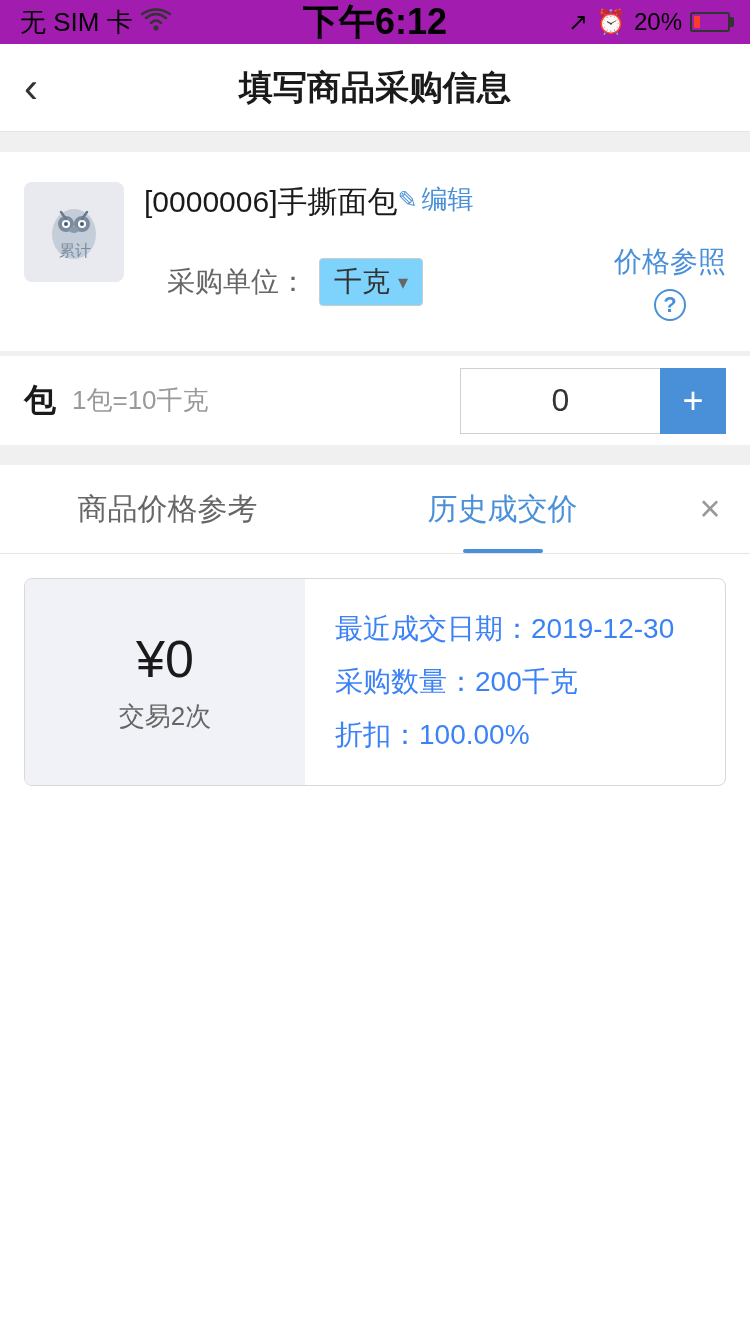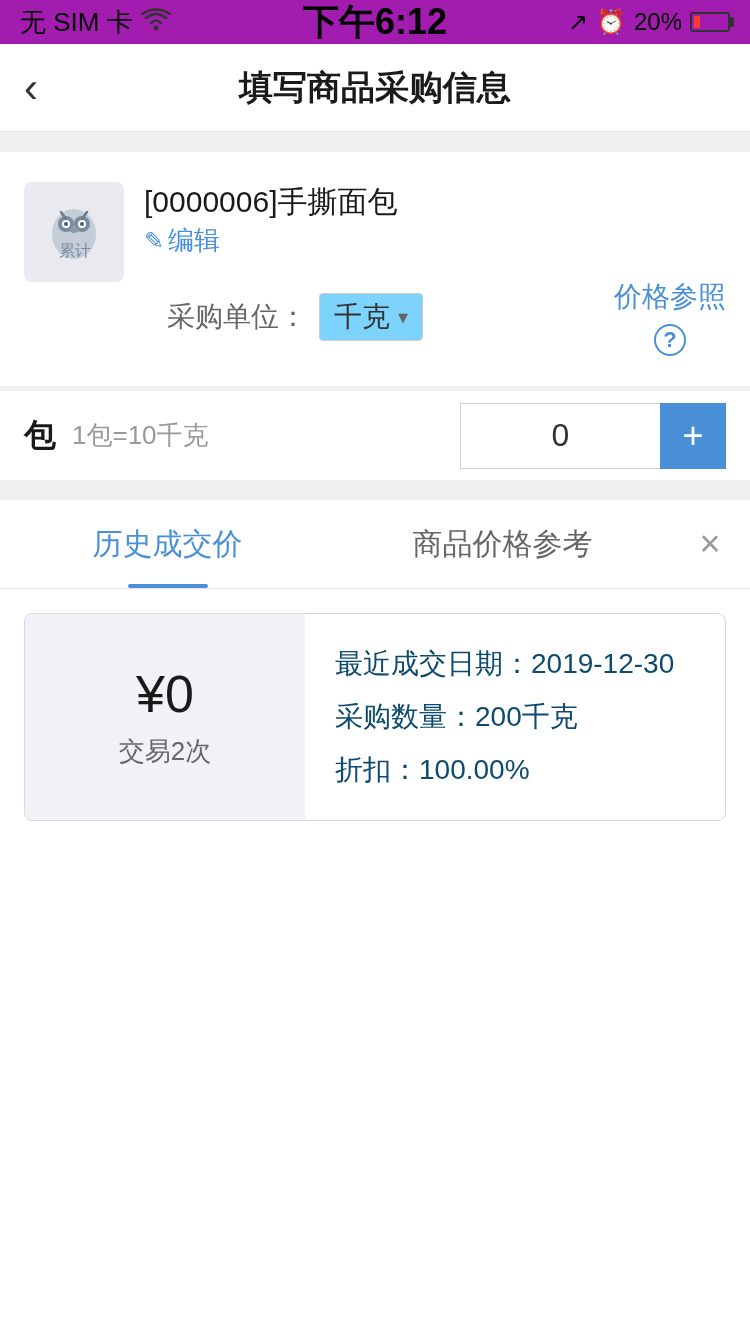--- a/index.html
+++ b/index.html
@@ -126,21 +126,20 @@
       line-height: 1;
     }
     .product-info {
       flex: 1;
     }
     .product-header {
       display: flex;
       align-items: flex-start;
       justify-content: flex-start;
       margin-bottom: 20px;
-      flex-direction: column;
     }
     .product-name {
       font-size: 30px;
       font-weight: 500;
       color: #1a1a1a;
     }
     .edit-link {
       font-size: 26px;
       color: #4a90d9;
       display: flex;
@@ -332,21 +331,21 @@
     .price-right {
       flex: 1;
       padding: 30px 30px;
       display: flex;
       flex-direction: column;
       justify-content: center;
       gap: 14px;
     }
     .detail-row {
       font-size: 28px;
-      color: #0c4a6e;
+      color: #3b82f6;
       line-height: 1.4;
     }
 
     
     .bottom-space {
       background: #fff;
       min-height: 700px;
     }
   </style>
 </head>
@@ -439,26 +438,26 @@
   <div class="quantity-control">
     <input class="quantity-input" type="text" value="0" style="">
     <div class="quantity-plus">
       <span>+</span>
     </div>
   </div>
 </div>
 
 <div class="tabs-section">
   <div class="tabs-header">
+    <div class="tab-item inactive">
+      <span>商品价格参考</span>
+    </div>
     <div class="tab-item active">
       <span>历史成交价</span>
       <div class="tab-underline"></div>
-    </div>
-    <div class="tab-item inactive">
-      <span>商品价格参考</span>
     </div>
     <div class="tab-close">
       <span>×</span>
     </div>
   </div>
 
   <div class="card-container">
     <div class="price-card">
       <div class="price-left">
         <div class="price-value">

